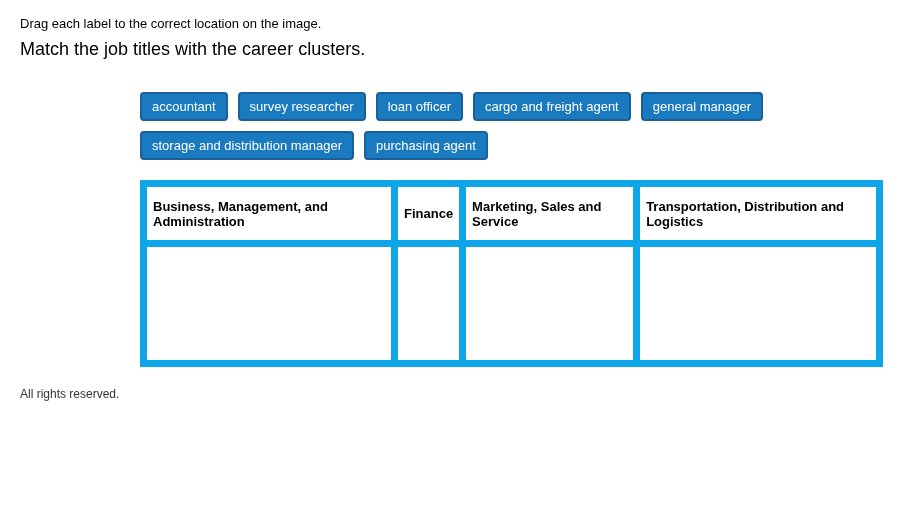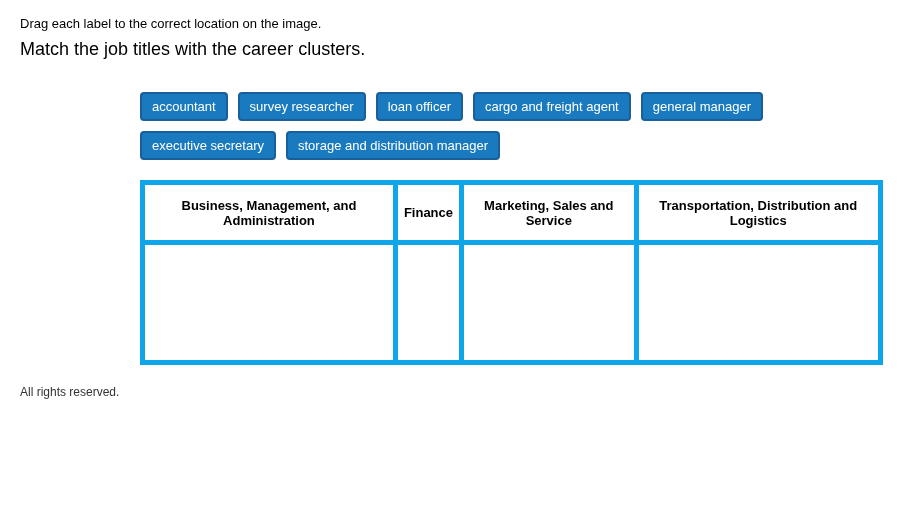--- a/index.html
+++ b/index.html
@@ -59,23 +59,23 @@
       margin-right: 20px;
     }
 
     .career-table {
       width: 100%;
       border-collapse: collapse;
       border: 1px solid #999;
     }
 
     .career-table th, .career-table td {
-      border: 5px solid #0ea5e9;
+      border: 7px solid #0ea5e9;
       padding: 8px 6px;
-      text-align: center;
+      text-align: left;
       vertical-align: top;
     }
 
     .career-table th {
       font-weight: bold;
       font-size: 13px;
       background: #fff;
       height: 60px;
       vertical-align: middle;
     }
@@ -99,22 +99,22 @@
 
 <div class="labels-area">
   <div class="labels-row">
     <span class="label-tag">accountant</span>
     <span class="label-tag">survey researcher</span>
     <span class="label-tag">loan officer</span>
     <span class="label-tag">cargo and freight agent</span>
     <span class="label-tag">general manager</span>
   </div>
   <div class="labels-row">
-    <span class="label-tag">executive secretary</span>
     <span class="label-tag">storage and distribution manager</span>
+    <span class="label-tag">purchasing agent</span>
   </div>
 </div>
 
 <div class="table-area">
   <table class="career-table">
     <thead>
       <tr>
         <th>Business, Management, and Administration</th>
         <th>Finance</th>
         <th>Marketing, Sales and Service</th>

